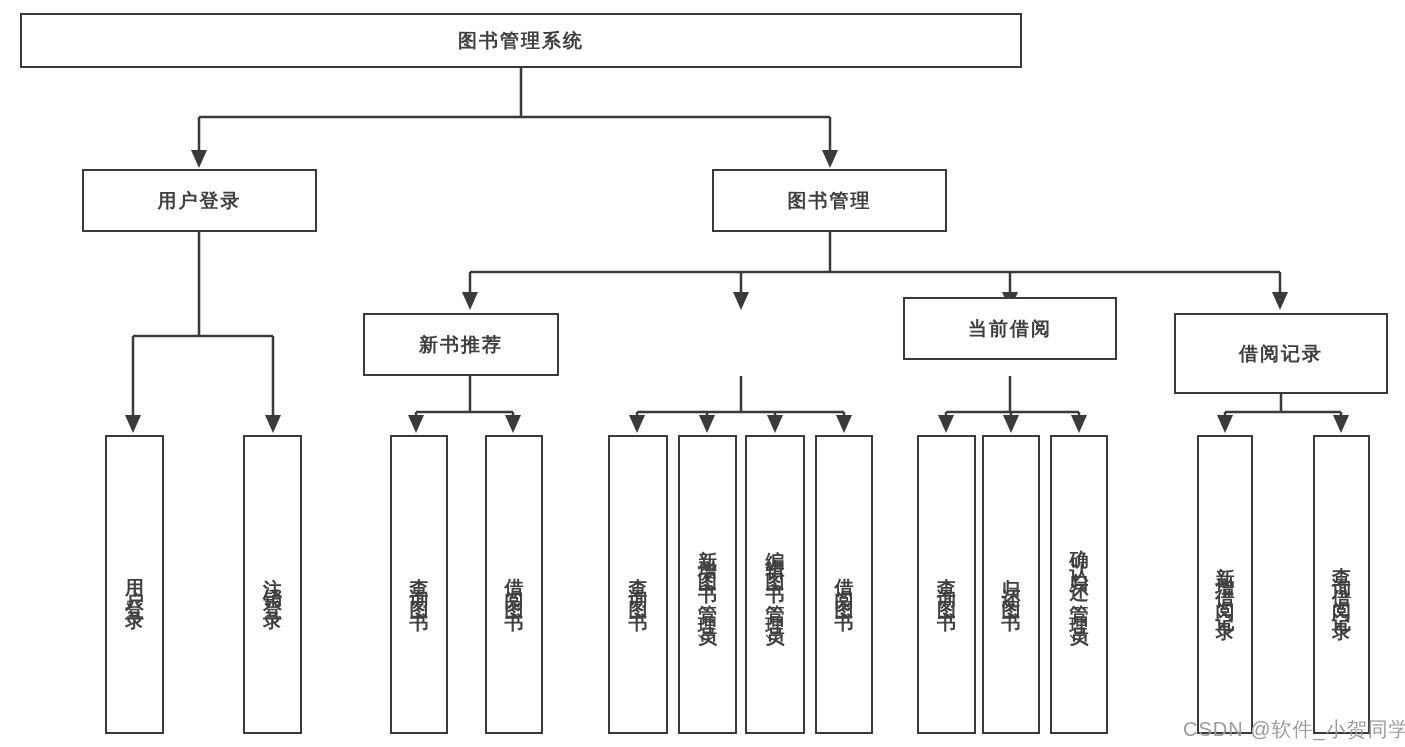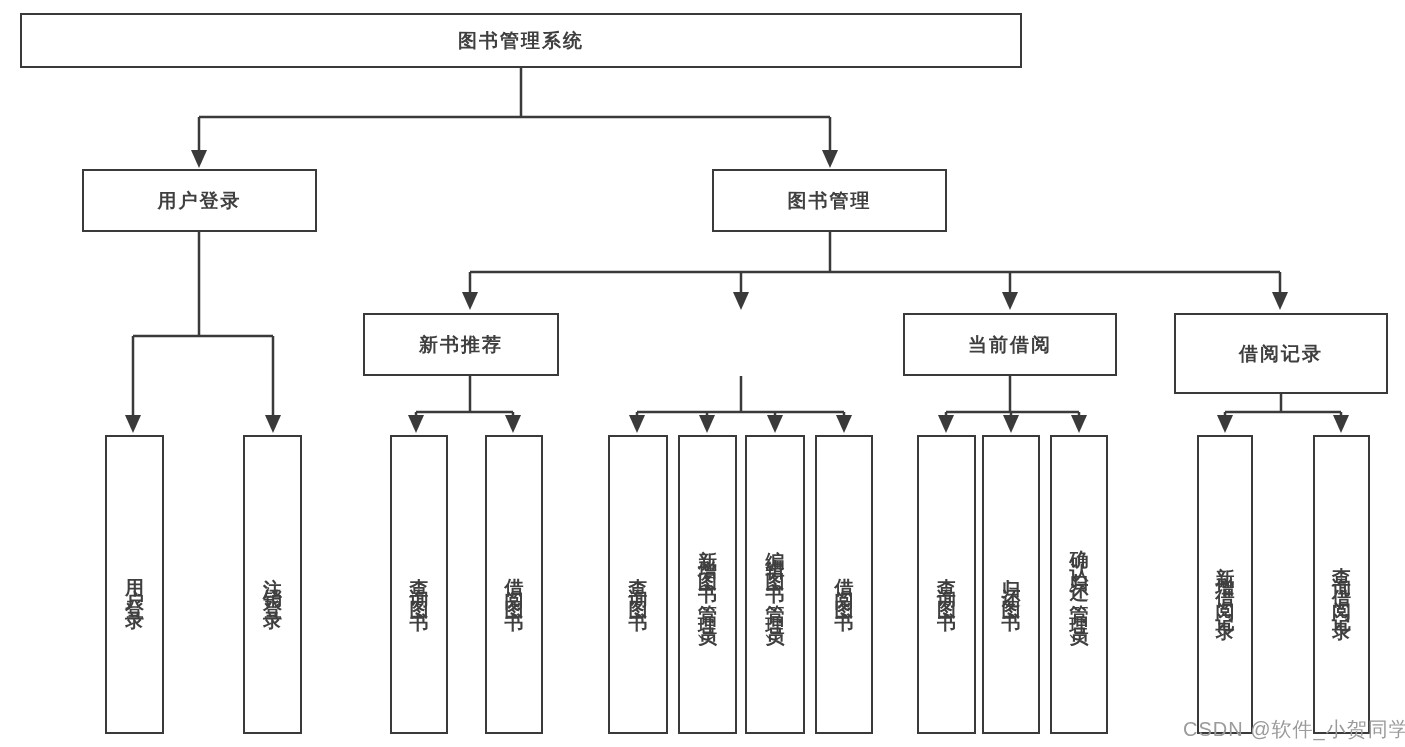--- a/index.html
+++ b/index.html
@@ -67,21 +67,21 @@
     <polygon points="1217,415 1233,415 1225,433"></polygon>
     <polygon points="1333,415 1349,415 1341,433"></polygon>
   </svg>
 
   <div class="node" style="left:20px;top:13px;width:1002px;height:55px">图书管理系统</div>
 
   <div class="node" style="left:82px;top:169px;width:235px;height:63px">用户登录</div>
   <div class="node" style="left:712px;top:169px;width:235px;height:63px">图书管理</div>
 
   <div class="node" style="left:363px;top:313px;width:196px;height:63px">新书推荐</div>
-  <div class="node" style="left:903px;top:313px;width:214px;height:63px">当前借阅</div>
+  <div class="node" style="left:903px;top:297px;width:214px;height:63px">当前借阅</div>
   <div class="node" style="left:1174px;top:313px;width:214px;height:81px">借阅记录</div>
 
   <div class="node leaf" style="left:105px;top:435px;width:59px;height:299px">用户登录</div>
   <div class="node leaf" style="left:243px;top:435px;width:59px;height:299px">注销登录</div>
 
   <div class="node leaf" style="left:390px;top:435px;width:58px;height:299px">查询图书</div>
   <div class="node leaf" style="left:485px;top:435px;width:58px;height:299px">借阅图书</div>
 
   <div class="node leaf" style="left:608px;top:435px;width:60px;height:299px">查询图书</div>
   <div class="node leaf" style="left:678px;top:435px;width:59px;height:299px">新增图书（管理员）</div>

